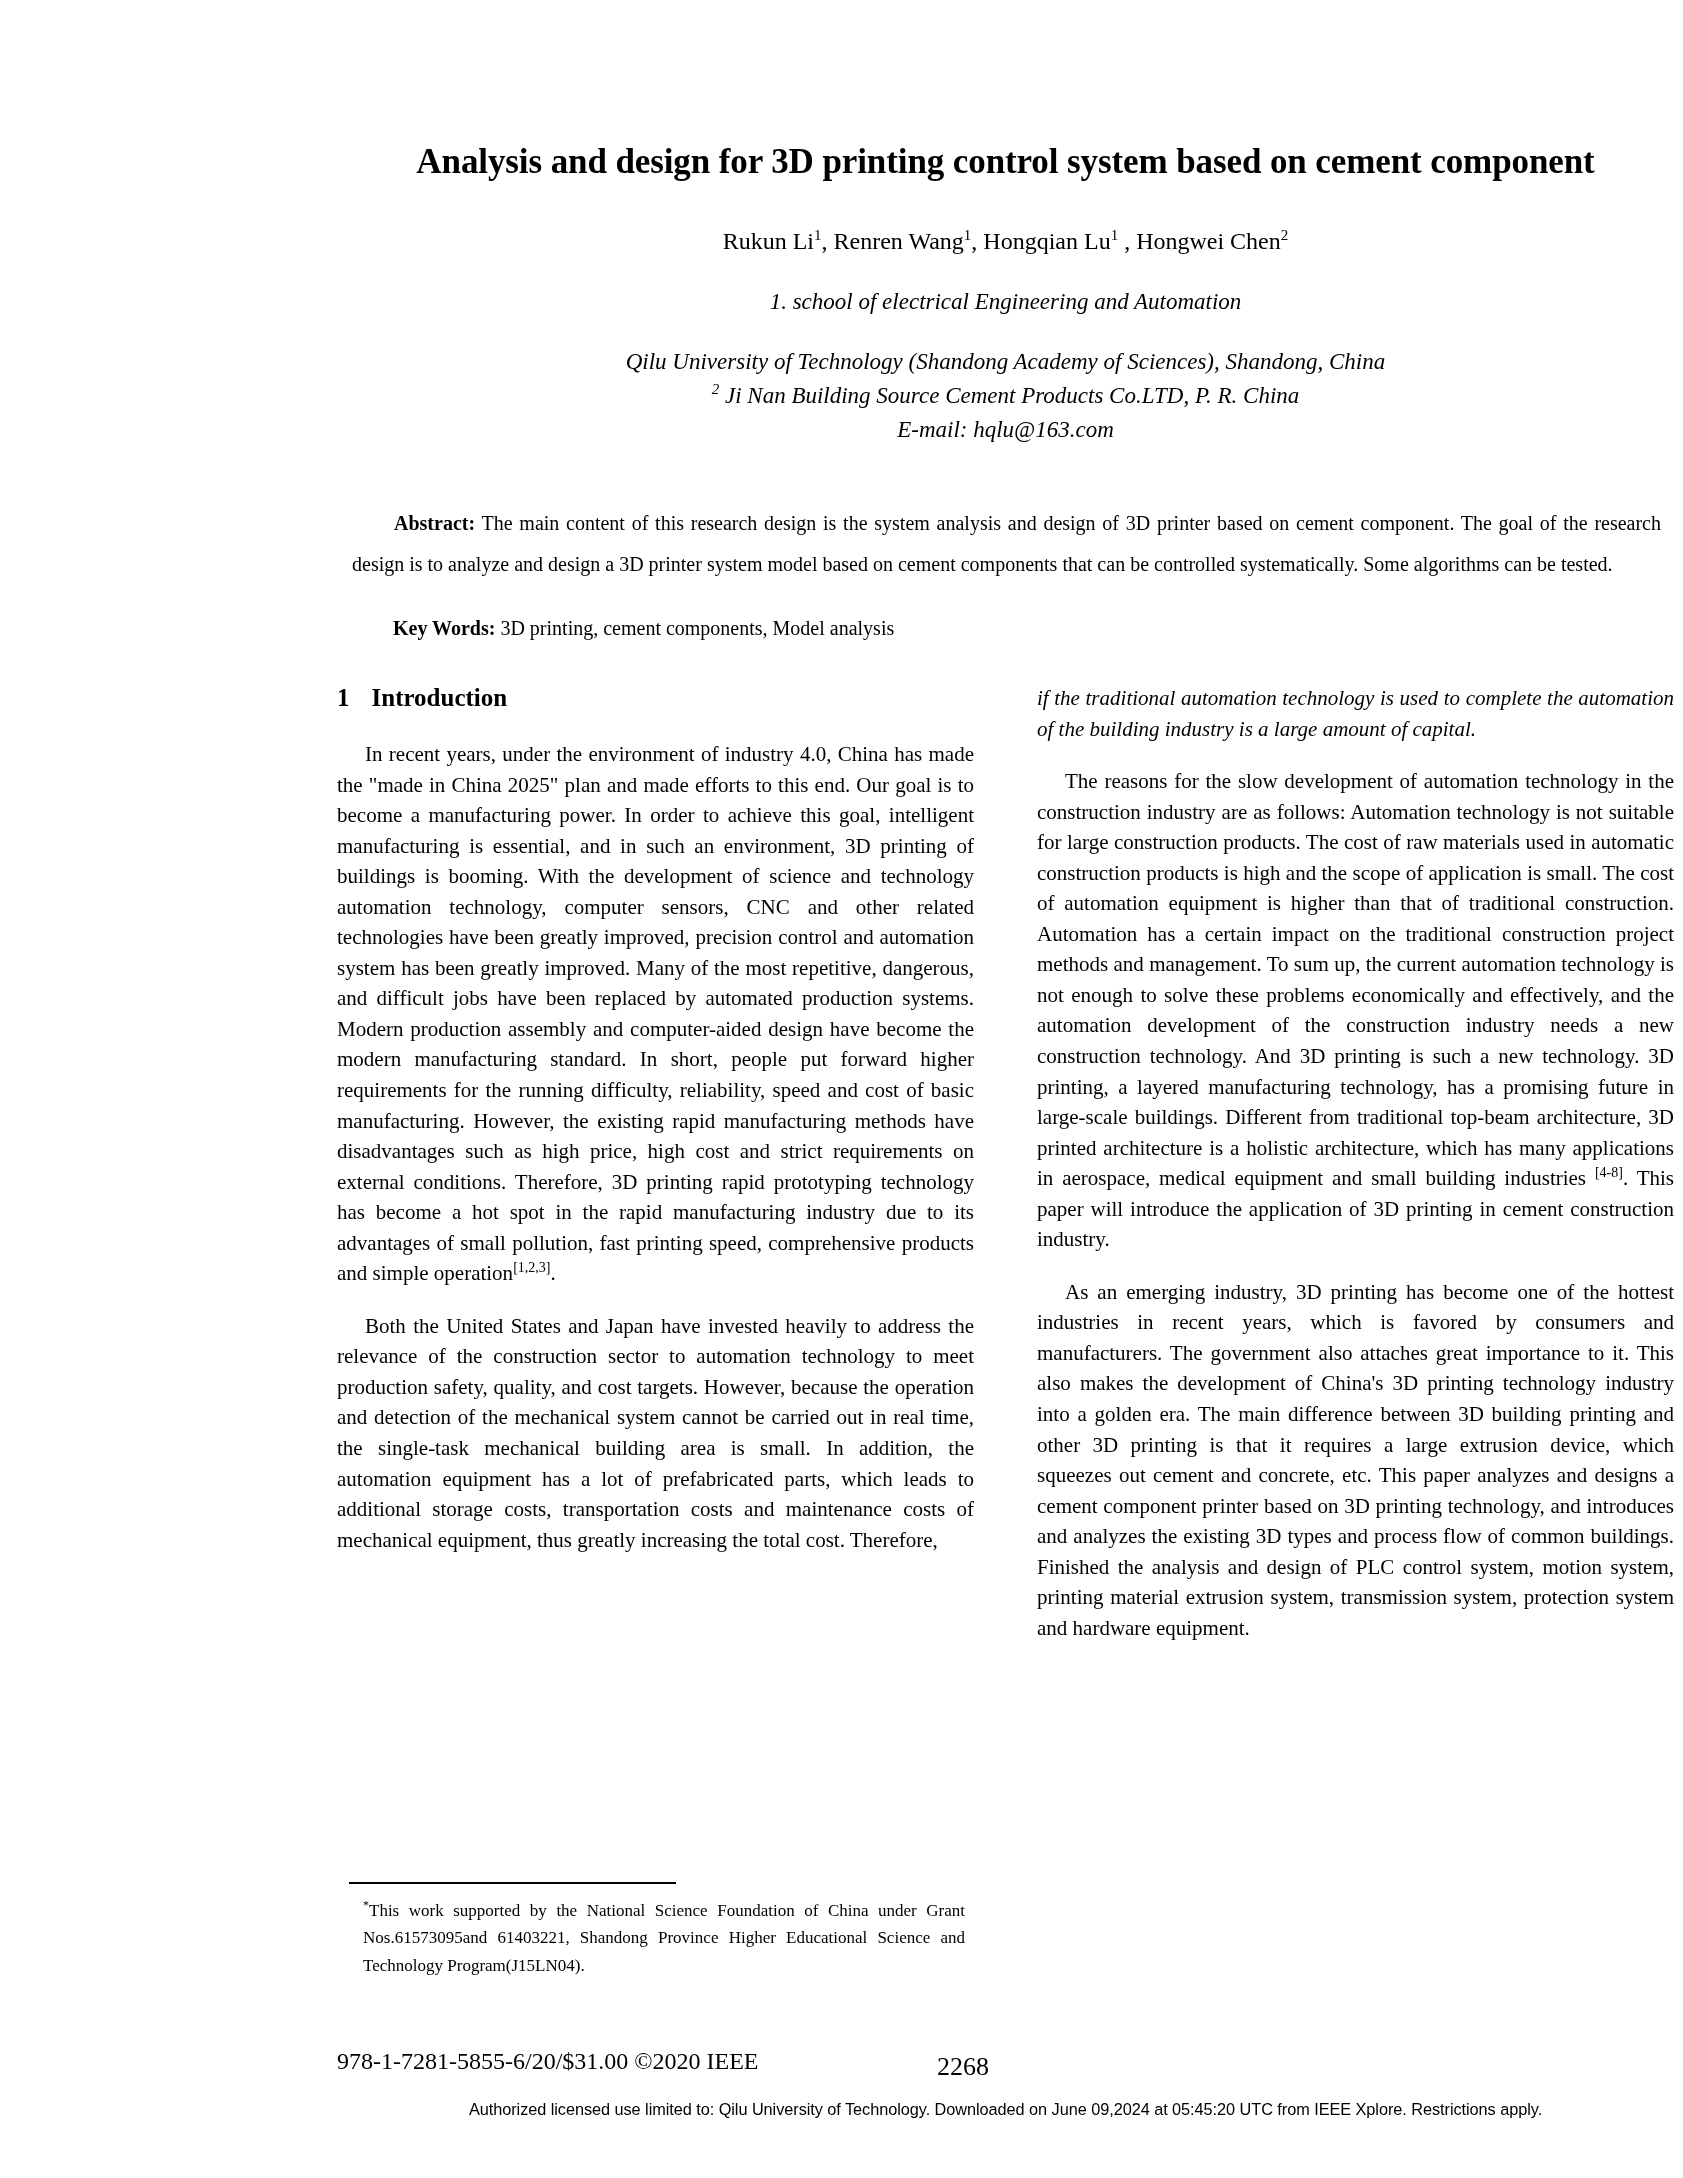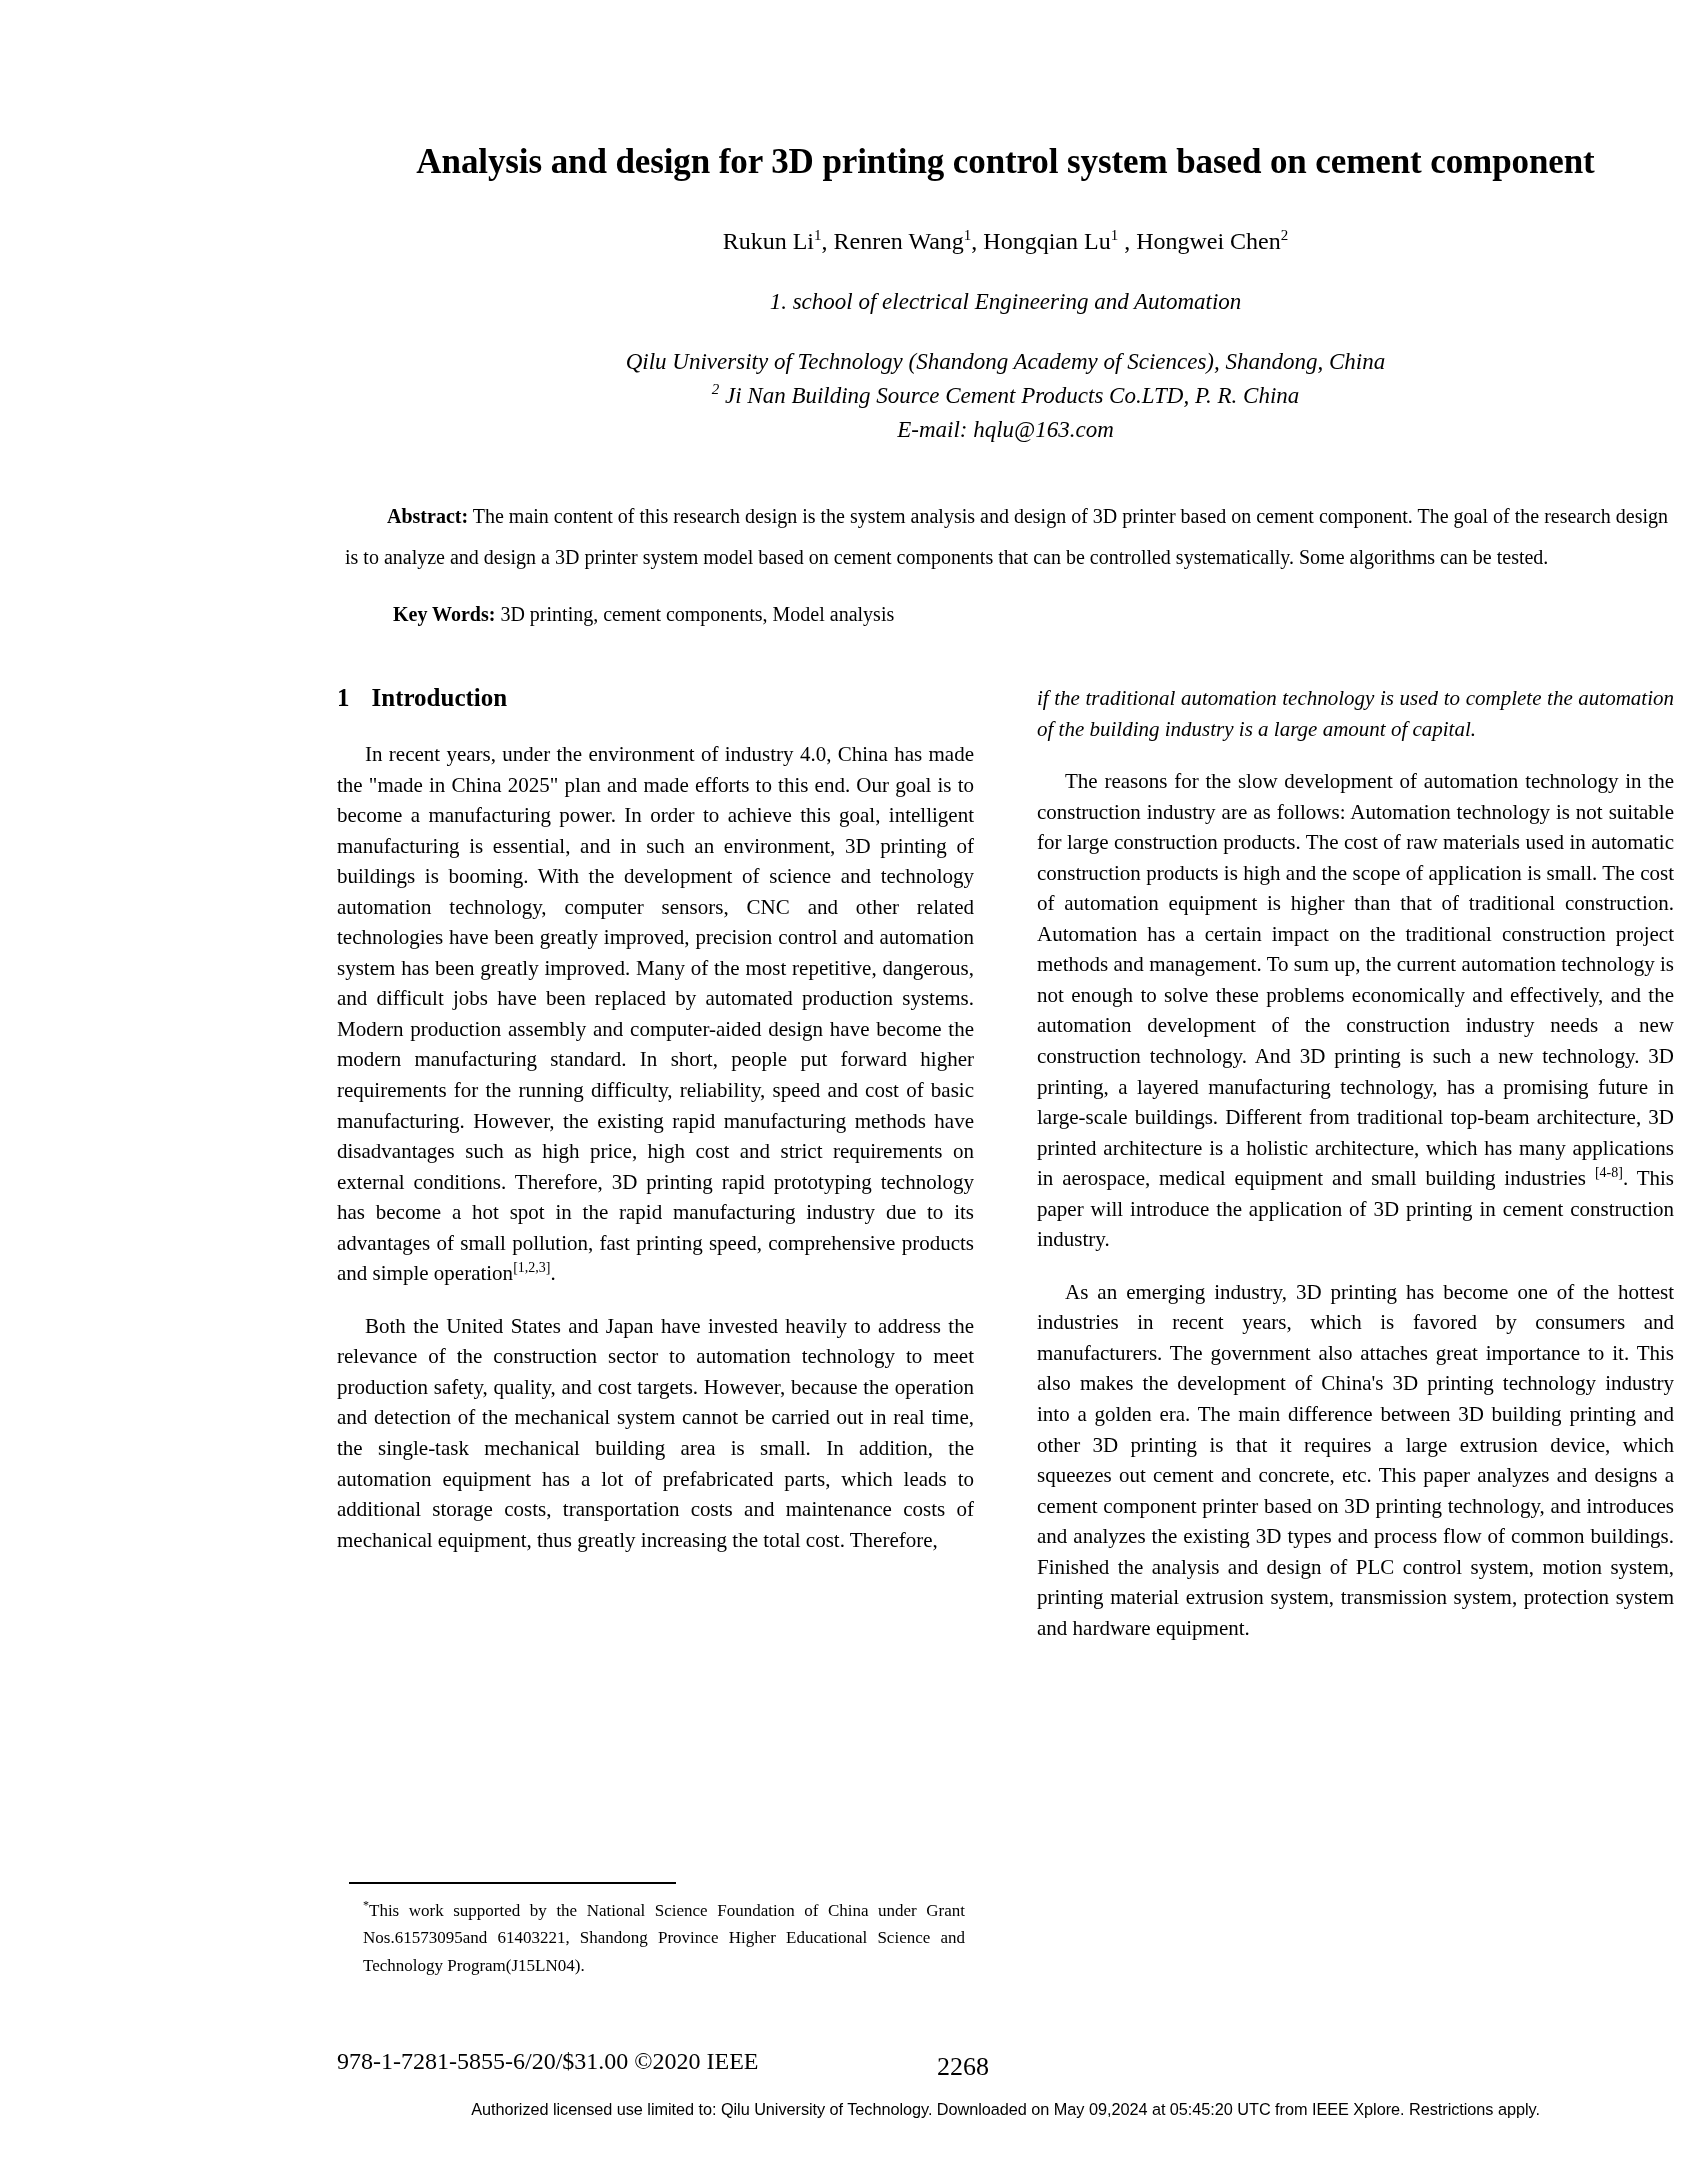--- a/index.html
+++ b/index.html
@@ -51,21 +51,21 @@
     line-height: 1.42;
   }
   .affil.a1 { padding-top: 28px; }
   .affil.a2 { padding-top: 27px; }
   .affil.a3 { padding-top: 1px; }
   .affil.a4 { padding-top: 1px; }
   .affil sup { font-size: 15px; vertical-align: super; }
 
   
   .abstract {
-    margin: 0;
+    margin: 7px;
     padding-top: 50px;
     font-size: 20px;
     line-height: 2.05;
     text-align: justify;
     text-indent: 42px;
     padding-left: 8px;
     padding-right: 6px;
   }
   .abstract b, .keywords b { font-weight: bold; }
   .keywords {
@@ -201,17 +201,17 @@
     <div class="footnote-wrap">
       <div class="footnote-rule"></div>
       <p class="footnote"><sup>*</sup><span>This work supported by the National Science Foundation of China under Grant Nos.61573095and 61403221, Shandong Province Higher Educational Science and Technology Program(J15LN04).</span></p>
     </div>
 
     <div class="isbn-row">
       <span class="isbn">978-1-7281-5855-6/20/$31.00 ©2020 IEEE</span>
       <span class="pageno">2268</span>
     </div>
 
-    <div class="license">Authorized licensed use limited to: Qilu University of Technology. Downloaded on May 09,2024 at 05:45:20 UTC from IEEE Xplore.  Restrictions apply.</div>
+    <div class="license">Authorized licensed use limited to: Qilu University of Technology. Downloaded on June 09,2024 at 05:45:20 UTC from IEEE Xplore.  Restrictions apply.</div>
 
   </div>
 </div>
 
 
 </body></html>

